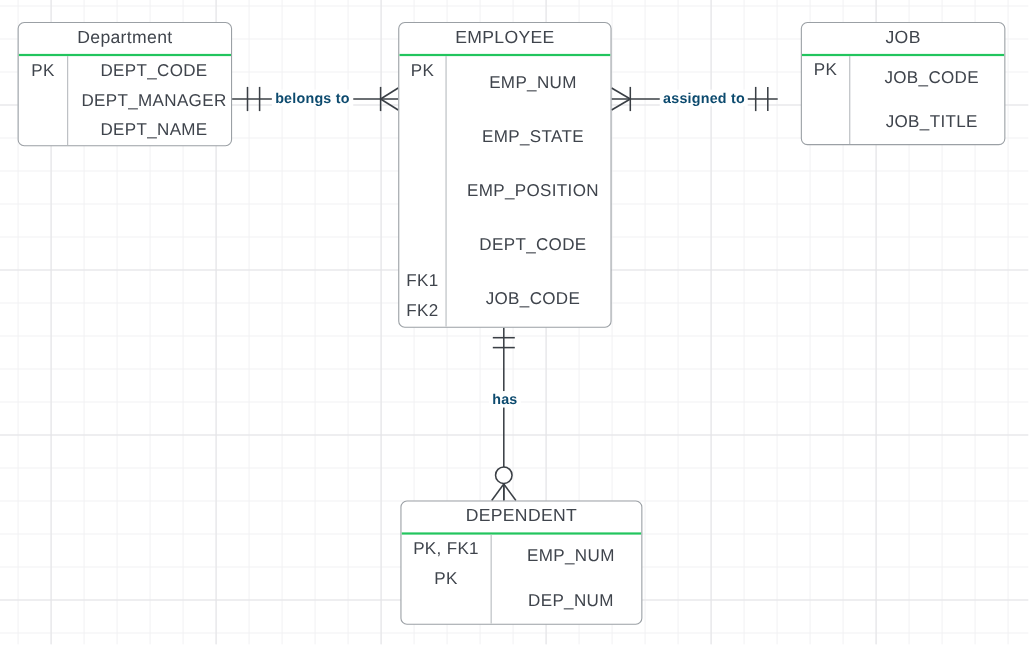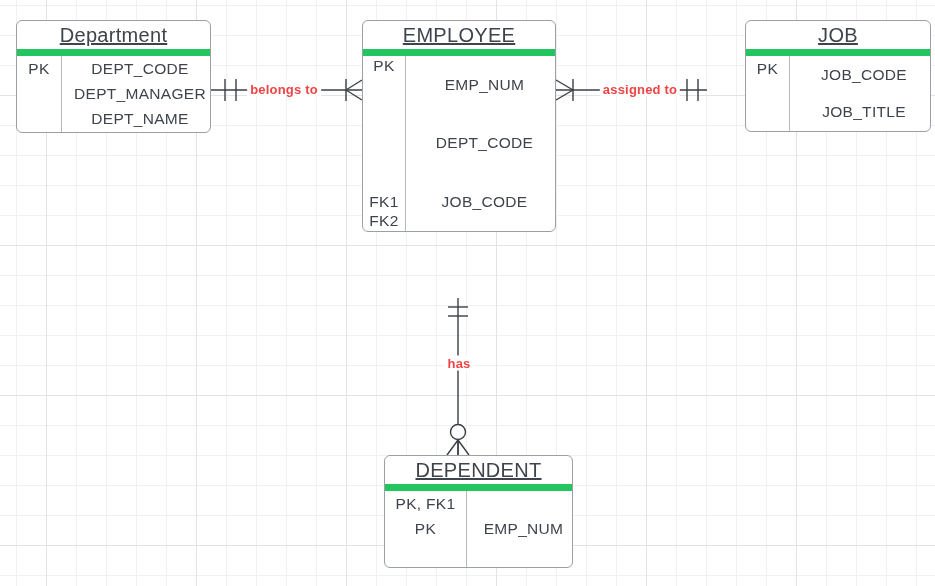--- a/index.html
+++ b/index.html
@@ -22,41 +22,41 @@
     background:#ffffff;
     border:1px solid #9ba0a5;
     border-radius:6px;
     overflow:hidden;
     display:flex;flex-direction:column;
     color:#3f444c;
   }
   .entity-title{
     flex:0 0 28px;
     display:flex;align-items:center;justify-content:center;
-    border-bottom:7px solid #22c55e;
-    font-size:20px;letter-spacing:.3px;text-decoration:underline;
+    border-bottom:2px solid #22c55e;
+    font-size:16px;letter-spacing:.3px;
   }
   .entity-body{flex:1;display:flex;min-height:0;}
   .col-keys{
     display:flex;flex-direction:column;
     border-right:1px solid #b7bbbf;
     flex:0 0 auto;box-sizing:border-box;
   }
   .col-fields{display:flex;flex-direction:column;flex:1;min-width:0;align-items:center;}
   .cell{
     flex:1;display:flex;align-items:center;
     font-size:15.5px;letter-spacing:.3px;white-space:nowrap;
   }
   .col-keys .cell{justify-content:center;padding:0 4px;}
   .col-fields .cell{padding-left:8px;}
   svg.connectors{position:absolute;left:0;top:0;display:block;}
   .conn-label{
     position:absolute;transform:translate(-50%,-50%);
     background:#ffffff;padding:0 3px;
-    font-weight:bold;font-size:13px;color:#ef4444;
+    font-weight:bold;font-size:13px;color:#0c4a6e;
     white-space:nowrap;letter-spacing:.2px;
   }
 </style>
 </head>
 <body>
 
 <div class="canvas">
 
   <svg class="connectors" width="935" height="586" viewBox="0 0 935 586" stroke="#3a3f45" stroke-width="1.4" fill="none">
 
@@ -114,64 +114,67 @@
         <span class="cell"></span>
       </div>
       <div class="col-fields">
         <span class="cell">DEPT_CODE</span>
         <span class="cell">DEPT_MANAGER</span>
         <span class="cell">DEPT_NAME</span>
       </div>
     </div>
   </div>
 
-  <div class="entity" style="left:362px;top:20px;width:194px;height:212px">
+  <div class="entity" style="left:362px;top:20px;width:194px;height:278px">
     <div class="entity-title">EMPLOYEE</div>
     <div class="entity-body">
       <div class="col-keys" style="width:43px">
         <span class="cell">PK</span>
         <span class="cell"></span>
         <span class="cell"></span>
         <span class="cell"></span>
         <span class="cell"></span>
         <span class="cell"></span>
         <span class="cell"></span>
         <span class="cell">FK1</span>
         <span class="cell">FK2</span>
       </div>
       <div class="col-fields">
         <span class="cell">EMP_NUM</span>
+        <span class="cell">EMP_STATE</span>
+        <span class="cell">EMP_POSITION</span>
         <span class="cell">DEPT_CODE</span>
         <span class="cell">JOB_CODE</span>
       </div>
     </div>
   </div>
 
-  <div class="entity" style="left:745px;top:20px;width:186px;height:112px">
+  <div class="entity" style="left:728px;top:20px;width:186px;height:112px">
     <div class="entity-title">JOB</div>
     <div class="entity-body">
       <div class="col-keys" style="width:44px">
         <span class="cell">PK</span>
         <span class="cell"></span>
         <span class="cell"></span>
       </div>
       <div class="col-fields">
         <span class="cell">JOB_CODE</span>
         <span class="cell">JOB_TITLE</span>
       </div>
     </div>
   </div>
 
-  <div class="entity" style="left:384px;top:455px;width:189px;height:113px">
+  <div class="entity" style="left:364px;top:455px;width:220px;height:113px">
     <div class="entity-title">DEPENDENT</div>
     <div class="entity-body">
       <div class="col-keys" style="width:82px">
         <span class="cell">PK, FK1</span>
         <span class="cell">PK</span>
         <span class="cell"></span>
       </div>
       <div class="col-fields">
         <span class="cell">EMP_NUM</span>
+        <span class="cell">DEP_NUM</span>
       </div>
     </div>
   </div>
 
 </div>
 
 </body></html>

